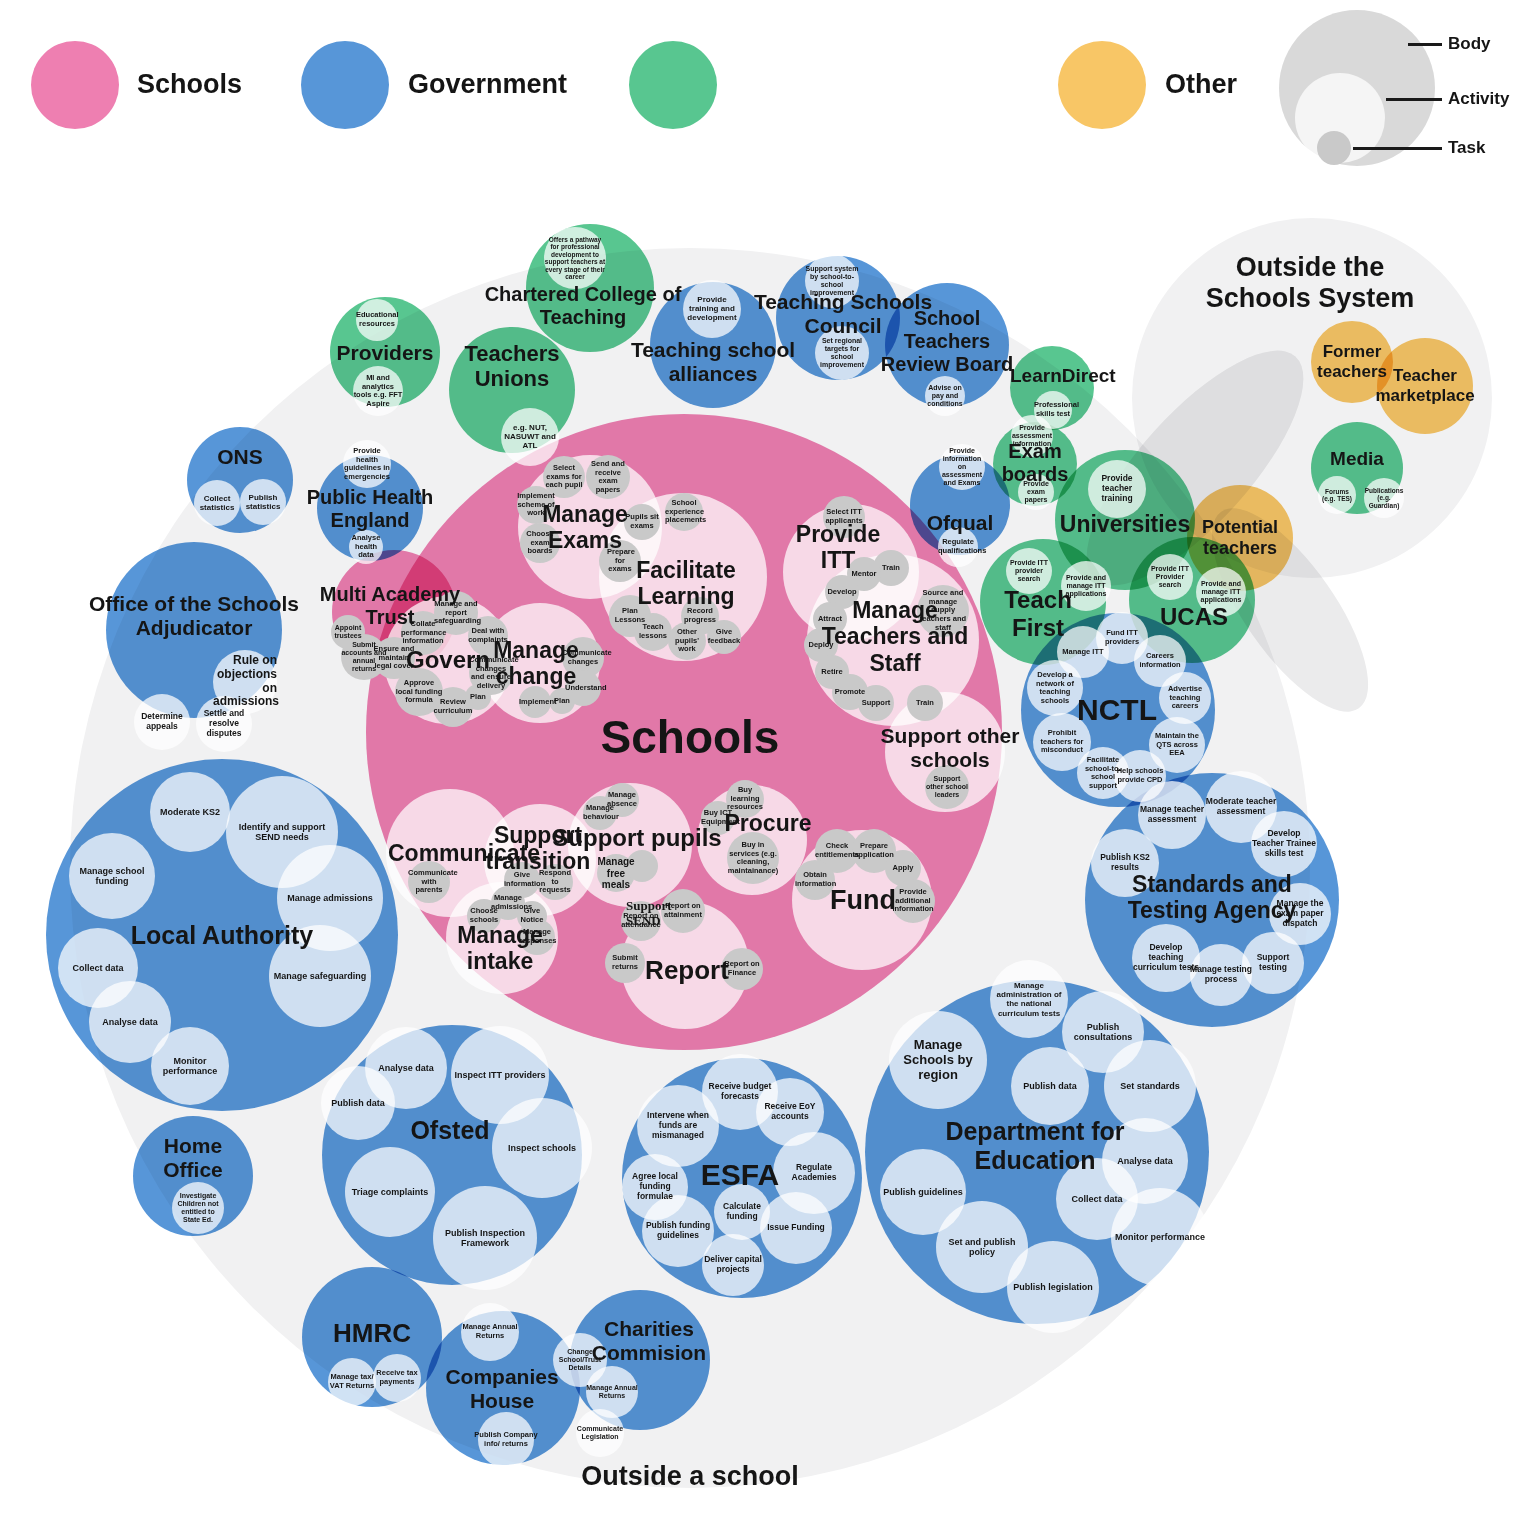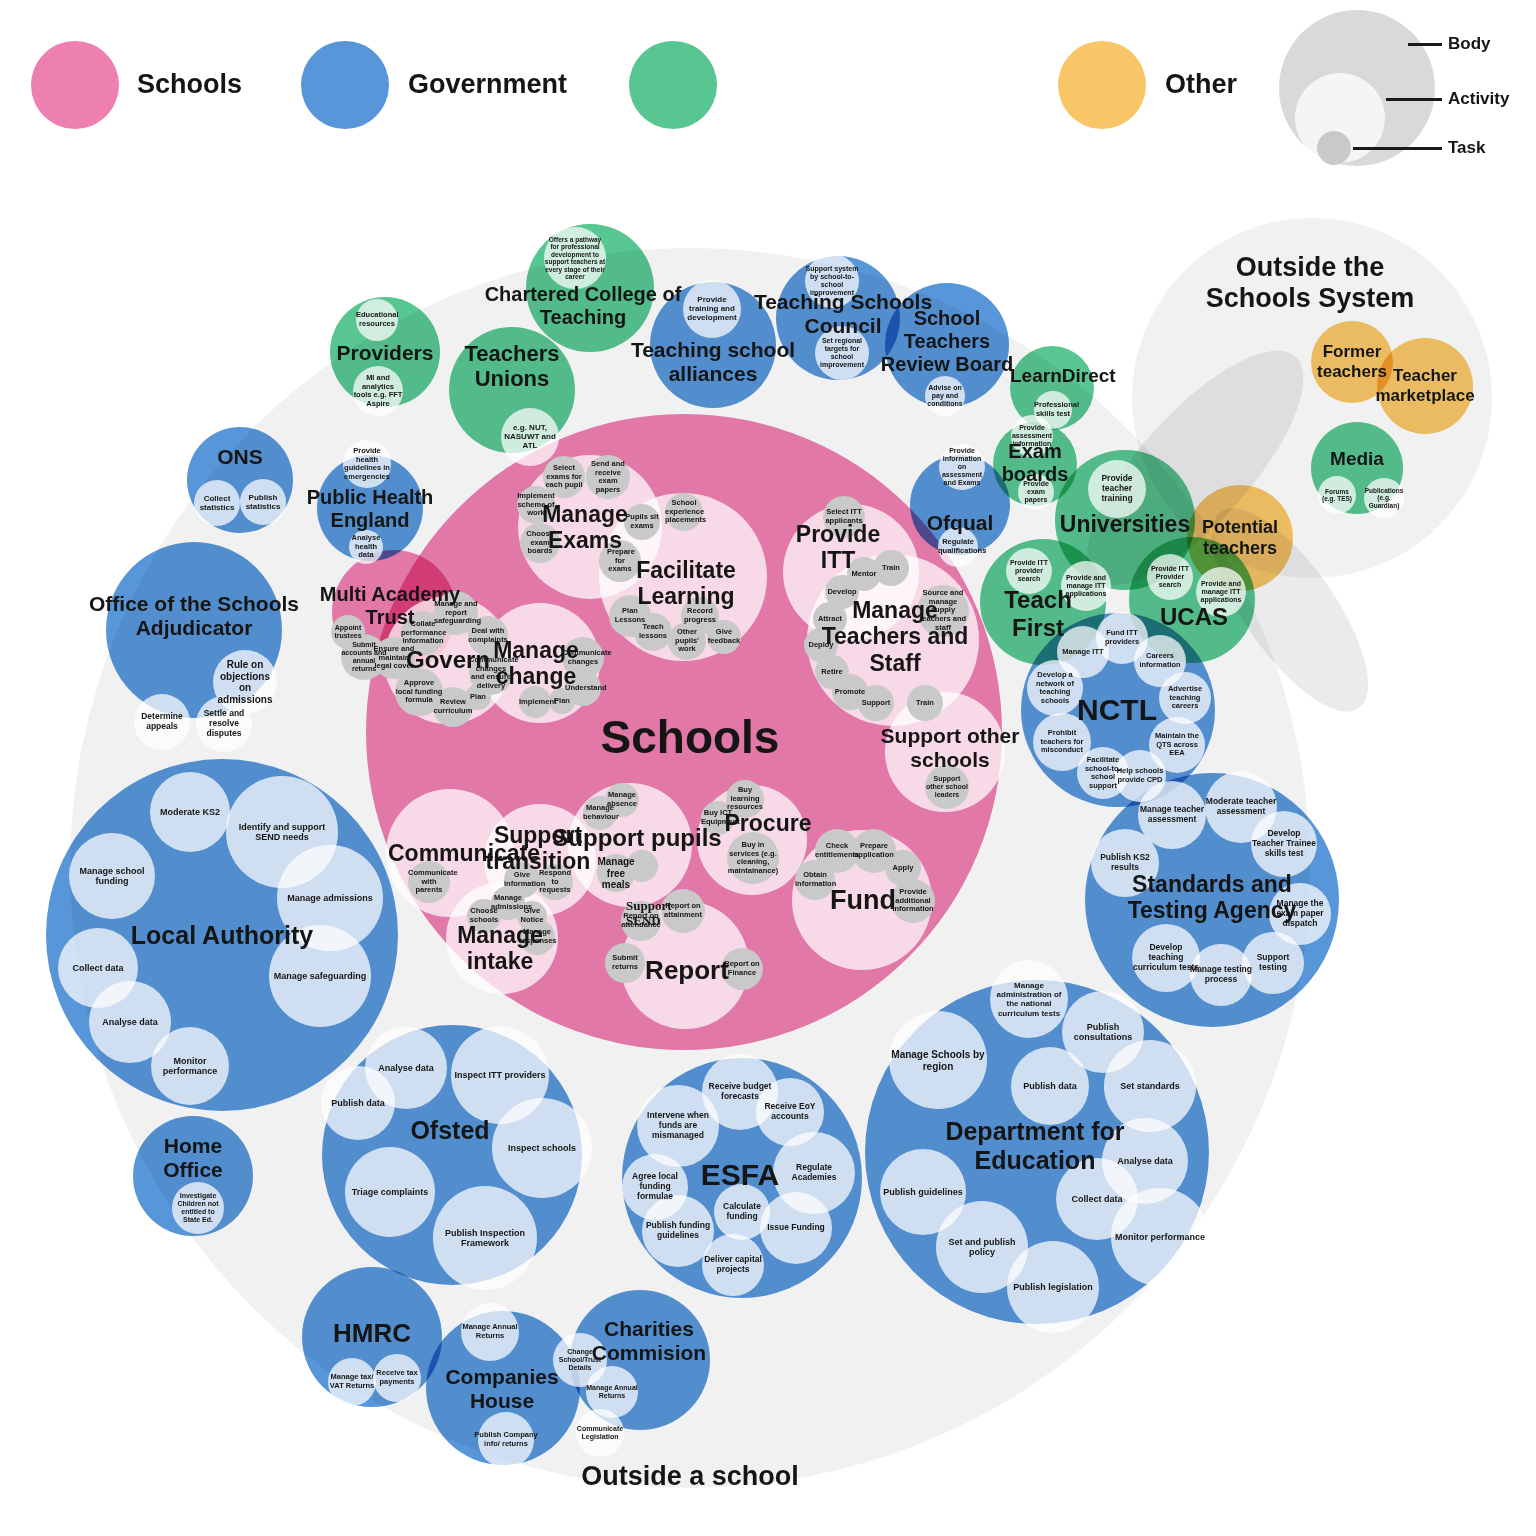--- a/index.html
+++ b/index.html
@@ -128,21 +128,21 @@
     <div class="lbl" style="left: 263px; top: 502px; width: 46px; font-size: 8px;">Publish statistics</div>
     <div class="c body blue" style="left: 317px; top: 455px; width: 106px; height: 106px;"></div>
     <div class="lbl" style="left: 370px; top: 509px; width: 150px; font-size: 20px;">Public Health England</div>
     <div class="c activity" style="left: 343px; top: 440px; width: 48px; height: 48px;"></div>
     <div class="lbl" style="left: 367px; top: 464px; width: 48px; font-size: 7.5px;">Provide health guidelines in emergencies</div>
     <div class="c activity" style="left: 349px; top: 530px; width: 34px; height: 34px;"></div>
     <div class="lbl" style="left: 366px; top: 547px; width: 34px; font-size: 7.5px;">Analyse health data</div>
     <div class="c body blue" style="left: 106px; top: 542px; width: 176px; height: 176px;"></div>
     <div class="lbl" style="left: 194px; top: 616px; width: 250px; font-size: 21px;">Office of the Schools Adjudicator</div>
     <div class="c activity" style="left: 213px; top: 650px; width: 64px; height: 64px;"></div>
-    <div class="lbl" style="left: 245px; top: 682px; width: 64px; font-size: 10px;">Rule on objections on admissions</div>
+    <div class="lbl" style="left: 245px; top: 682px; width: 64px; font-size: 12px; text-align: right;">Rule on objections on admissions</div>
     <div class="c activity" style="left: 134px; top: 694px; width: 56px; height: 56px;"></div>
     <div class="lbl" style="left: 162px; top: 722px; width: 56px; font-size: 8.5px;">Determine appeals</div>
     <div class="c activity" style="left: 196px; top: 696px; width: 56px; height: 56px;"></div>
     <div class="lbl" style="left: 224px; top: 724px; width: 56px; font-size: 8.5px;">Settle and resolve disputes</div>
     <div class="c body blue" style="left: 46px; top: 759px; width: 352px; height: 352px;"></div>
     <div class="lbl" style="left: 222px; top: 935px; width: 352px; font-size: 25px;">Local Authority</div>
     <div class="c activity" style="left: 150px; top: 772px; width: 80px; height: 80px;"></div>
     <div class="lbl" style="left: 190px; top: 812px; width: 80px; font-size: 9px;">Moderate KS2</div>
     <div class="c activity" style="left: 226px; top: 776px; width: 112px; height: 112px;"></div>
     <div class="lbl" style="left: 282px; top: 832px; width: 112px; font-size: 9px;">Identify and support SEND needs</div>
@@ -196,21 +196,21 @@
     <div class="lbl" style="left: 678px; top: 1231px; width: 72px; font-size: 8.5px;">Publish funding guidelines</div>
     <div class="c activity" style="left: 702px; top: 1234px; width: 62px; height: 62px;"></div>
     <div class="lbl" style="left: 733px; top: 1265px; width: 62px; font-size: 8.5px;">Deliver capital projects</div>
     <div class="c body blue" style="left: 865px; top: 980px; width: 344px; height: 344px;"></div>
     <div class="lbl" style="left: 1035px; top: 1146px; width: 190px; font-size: 25px;">Department for Education</div>
     <div class="c activity" style="left: 990px; top: 960px; width: 78px; height: 78px;"></div>
     <div class="lbl" style="left: 1029px; top: 999px; width: 78px; font-size: 8px;">Manage administration of the national curriculum tests</div>
     <div class="c activity" style="left: 1062px; top: 991px; width: 82px; height: 82px;"></div>
     <div class="lbl" style="left: 1103px; top: 1032px; width: 82px; font-size: 9px;">Publish consultations</div>
     <div class="c activity" style="left: 889px; top: 1011px; width: 98px; height: 98px;"></div>
-    <div class="lbl" style="left: 938px; top: 1060px; width: 98px; font-size: 10px;">Manage Schools by region</div>
+    <div class="lbl" style="left: 938px; top: 1060px; width: 98px; font-size: 13px;">Manage Schools by region</div>
     <div class="c activity" style="left: 1011px; top: 1047px; width: 78px; height: 78px;"></div>
     <div class="lbl" style="left: 1050px; top: 1086px; width: 78px; font-size: 9px;">Publish data</div>
     <div class="c activity" style="left: 1104px; top: 1040px; width: 92px; height: 92px;"></div>
     <div class="lbl" style="left: 1150px; top: 1086px; width: 92px; font-size: 9px;">Set standards</div>
     <div class="c activity" style="left: 1102px; top: 1118px; width: 86px; height: 86px;"></div>
     <div class="lbl" style="left: 1145px; top: 1161px; width: 86px; font-size: 9px;">Analyse data</div>
     <div class="c activity" style="left: 1056px; top: 1158px; width: 82px; height: 82px;"></div>
     <div class="lbl" style="left: 1097px; top: 1199px; width: 82px; font-size: 9px;">Collect data</div>
     <div class="c activity" style="left: 880px; top: 1149px; width: 86px; height: 86px;"></div>
     <div class="lbl" style="left: 923px; top: 1192px; width: 86px; font-size: 9px;">Publish guidelines</div>

